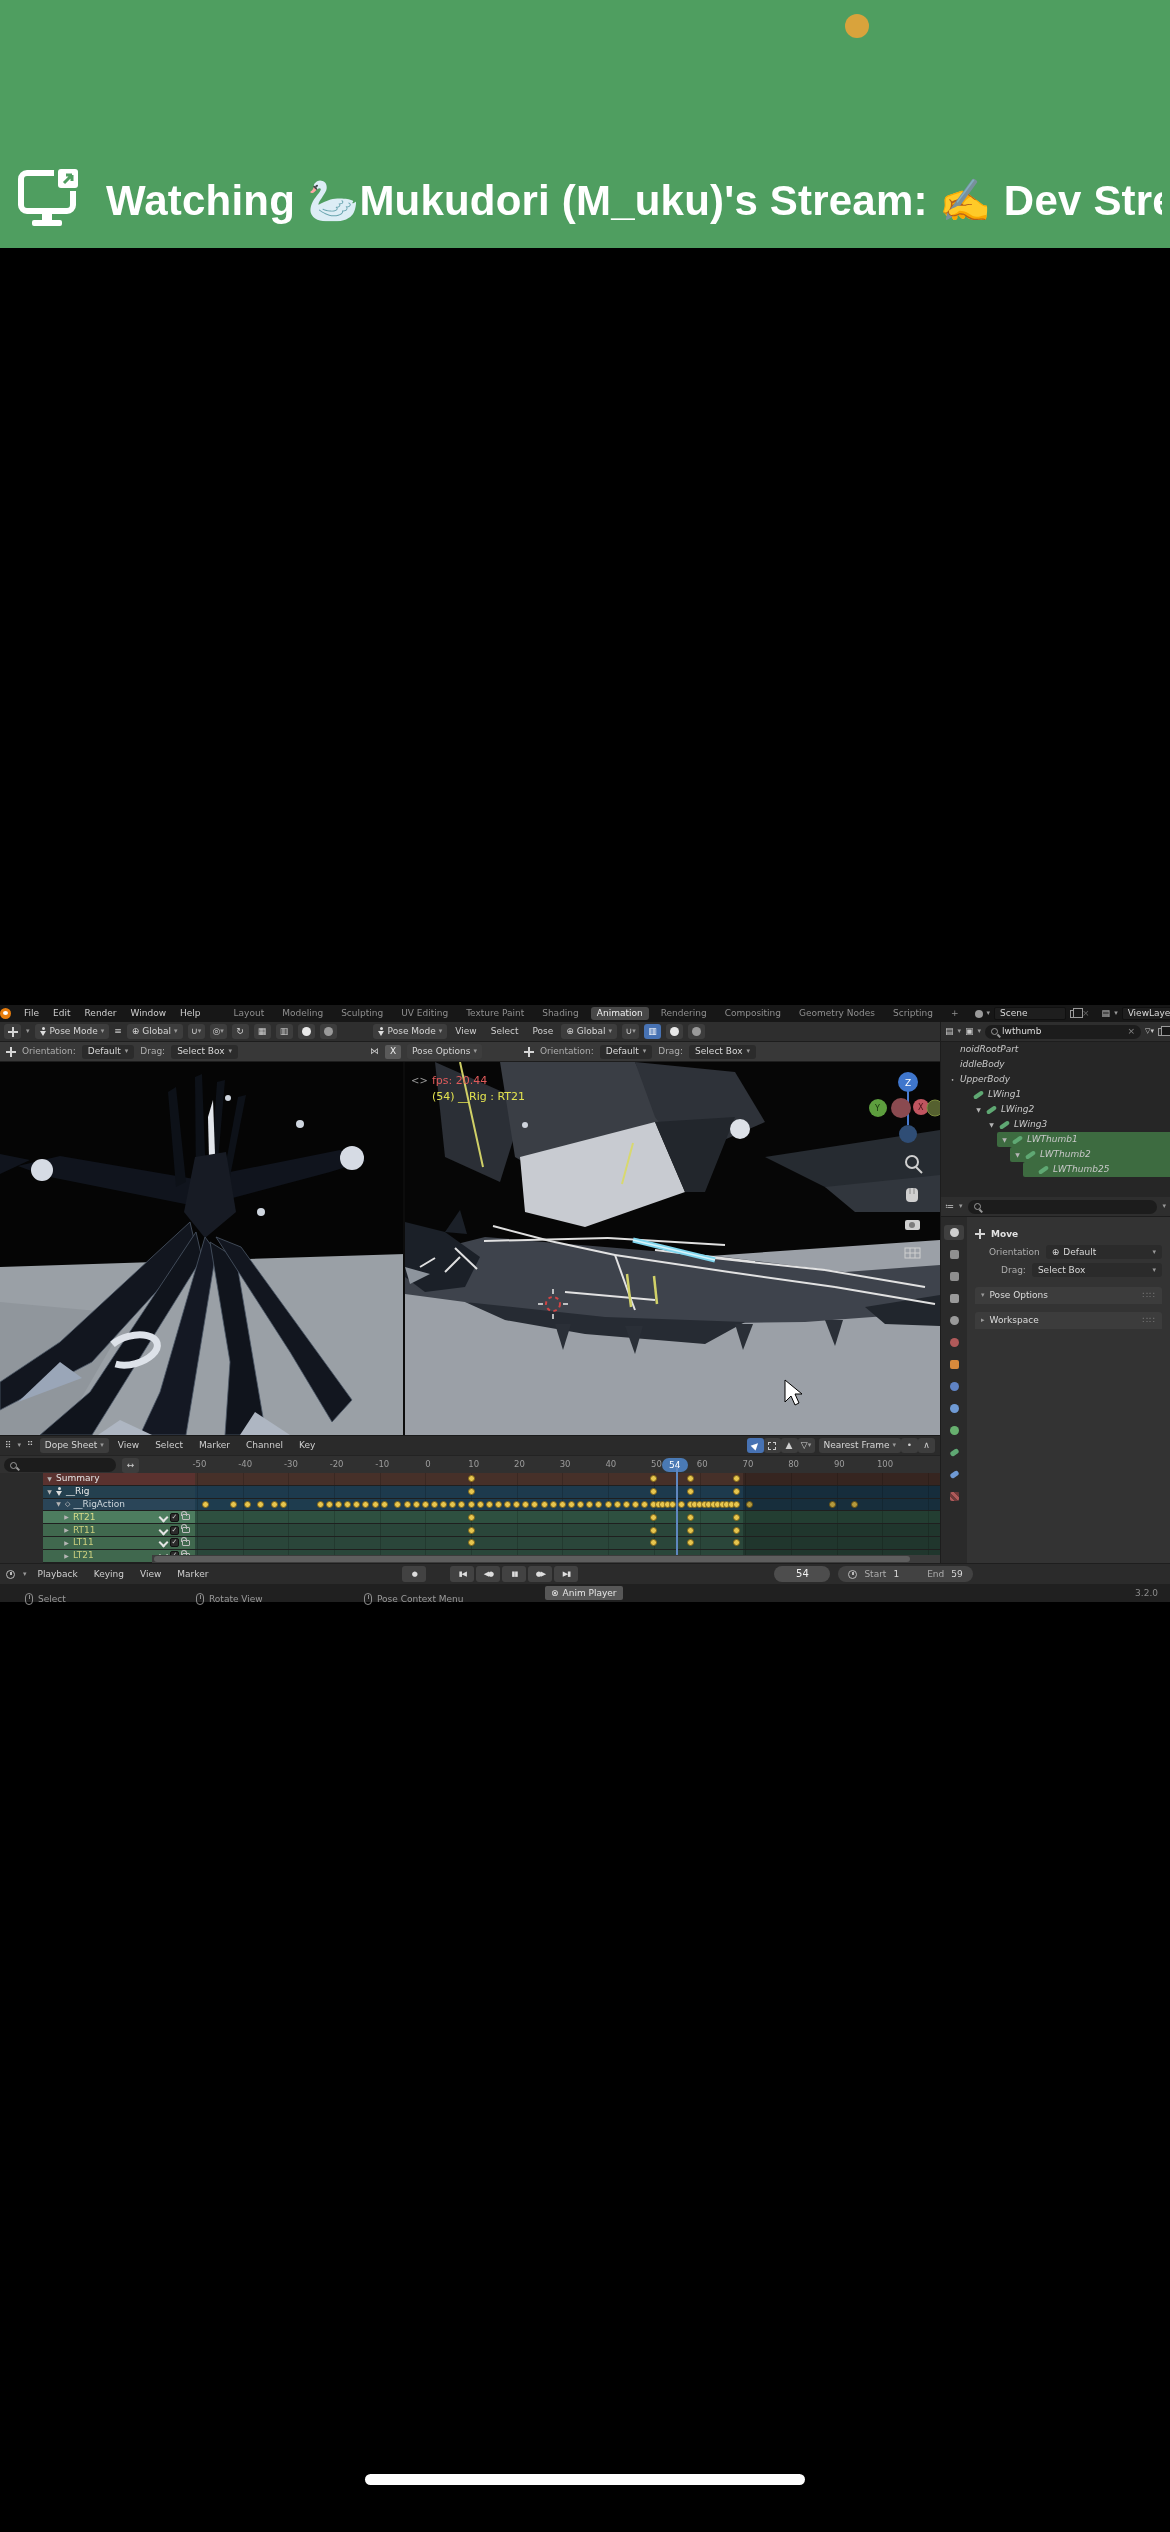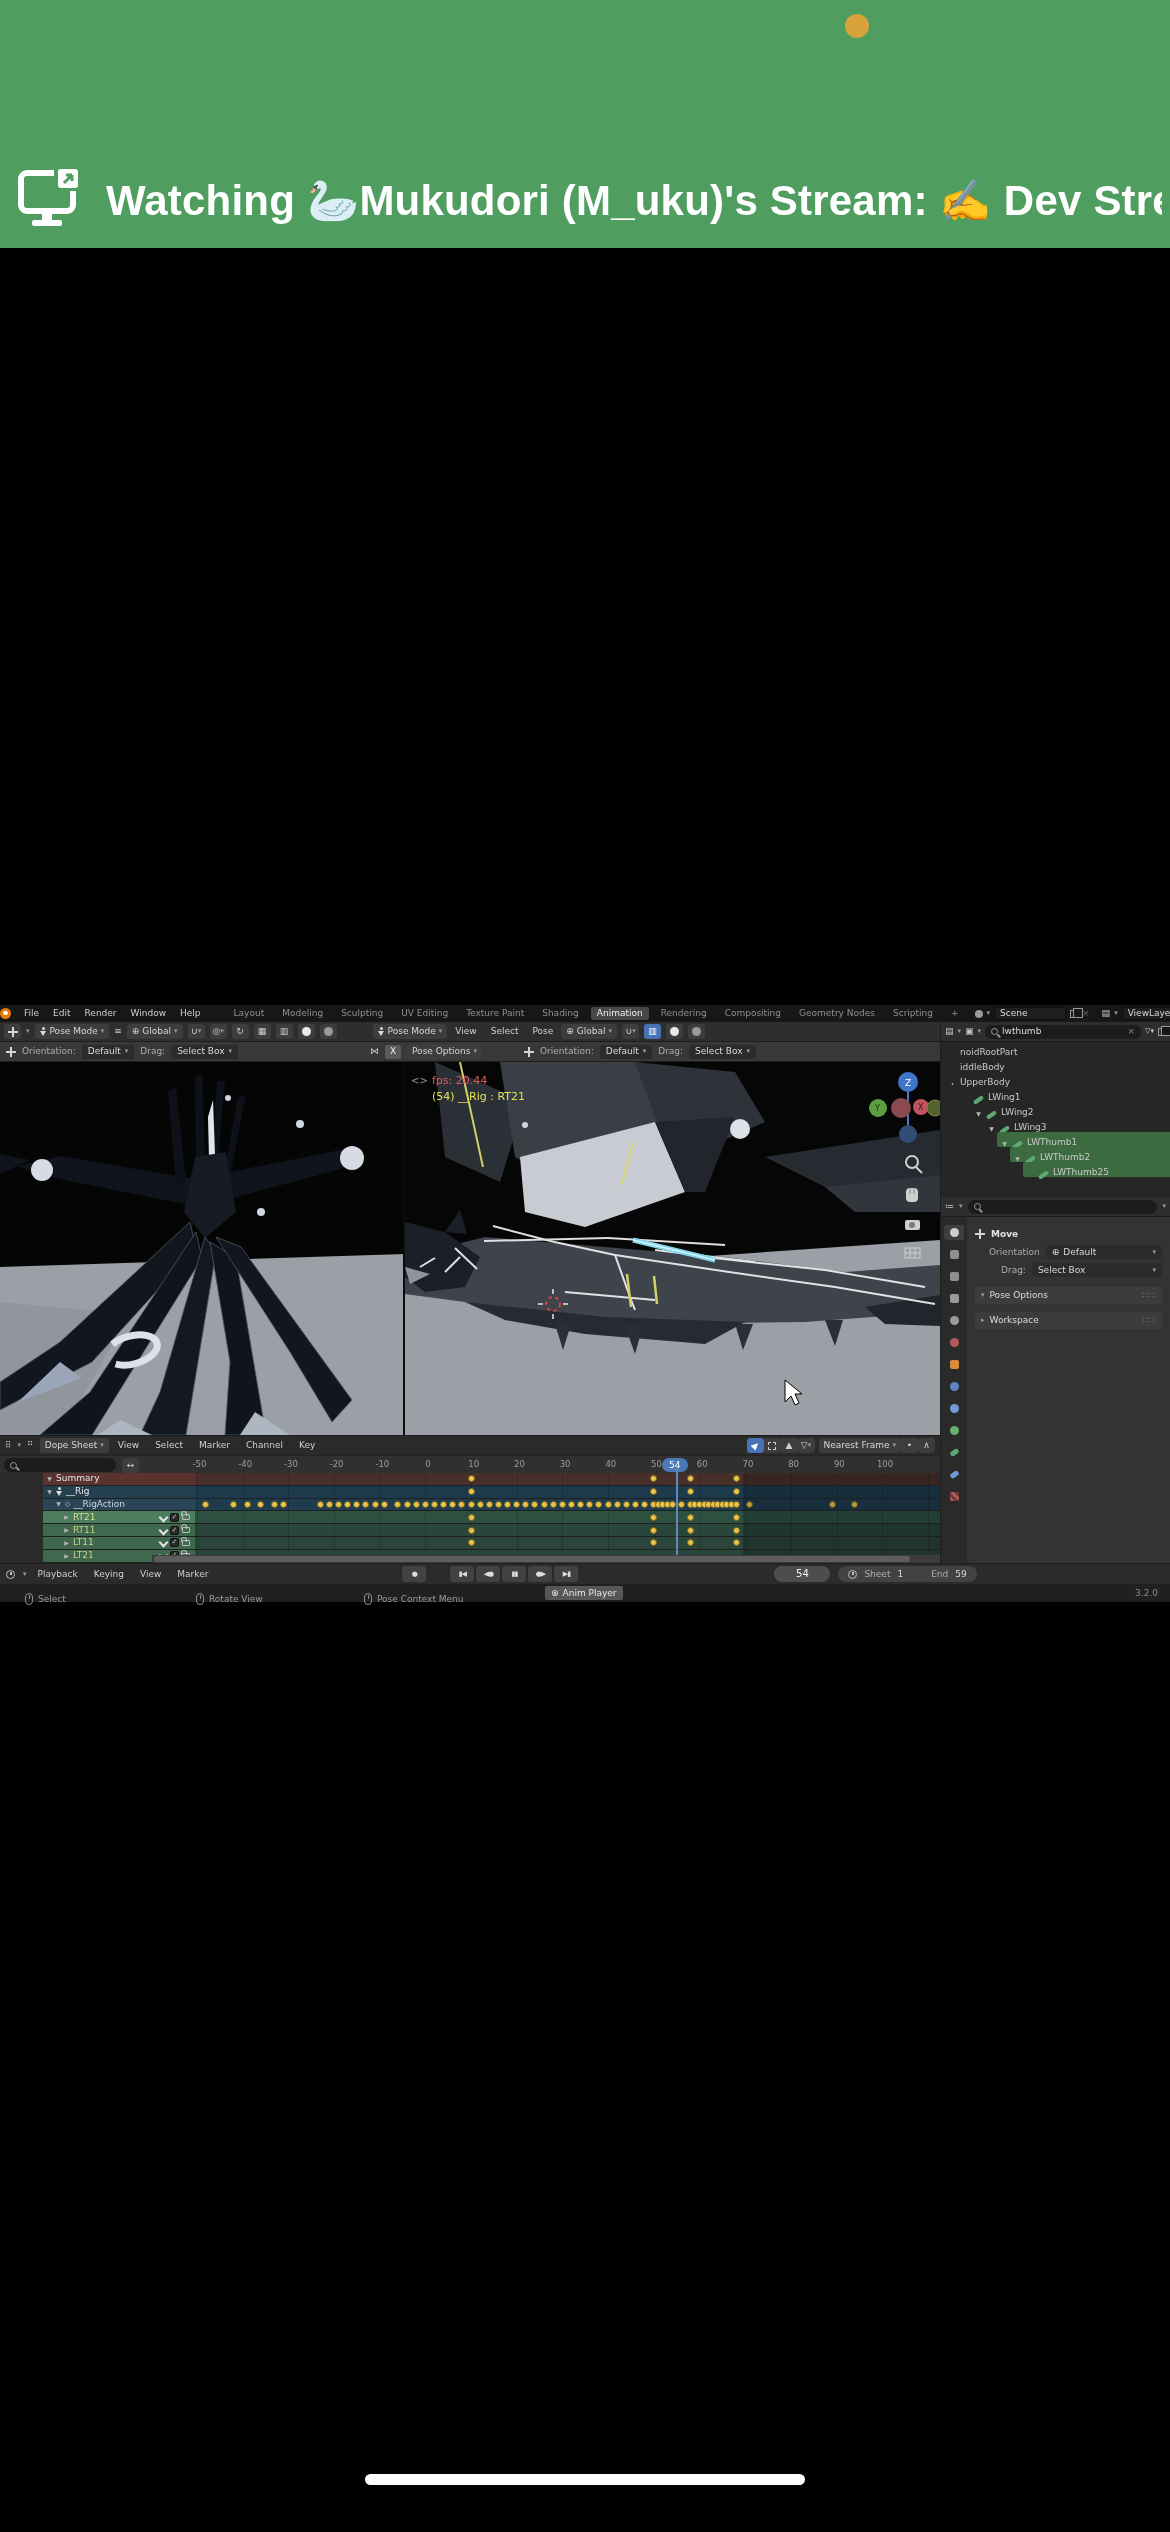--- a/index.html
+++ b/index.html
@@ -53,21 +53,21 @@
   .movecross{width:10px;height:10px;position:relative;}
   .movecross:before{content:'';position:absolute;left:4px;top:0;width:2px;height:10px;background:#d5d5d5;}
   .movecross:after{content:'';position:absolute;left:0;top:4px;width:10px;height:2px;background:#d5d5d5;}
   .mag{width:7px;height:7px;border:1.5px solid #999;border-radius:50%;position:relative;flex:0 0 auto;}
   .mag:after{content:'';position:absolute;width:4px;height:1.5px;background:#999;transform:rotate(45deg);right:-3.5px;bottom:-2px;}
   
   .bl-outl-head{left:940px;top:17px;width:230px;height:20px;background:#2e2e2e;border-bottom:1px solid #1d1d1d;border-left:1px solid #1d1d1d;
                 display:flex;align-items:center;gap:4px;padding:0 4px;}
   .srch{background:#1c1c1c;border-radius:7px;height:14px;display:flex;align-items:center;gap:4px;padding:0 6px;color:#ddd;}
   .bl-outliner{left:940px;top:37px;width:230px;height:155px;background:#262626;border-left:1px solid #1d1d1d;overflow:hidden;}
-  .outl-row{position:relative;height:15px;display:flex;align-items:flex-end;gap:4px;color:#c9c9c9;white-space:nowrap;}
+  .outl-row{position:relative;height:15px;display:flex;align-items:center;gap:4px;color:#c9c9c9;white-space:nowrap;font-style:italic;}
   .outl-row .hl{position:absolute;top:0;bottom:0;right:0;background:#3d6b40;border-radius:2px 0 0 2px;}
   .outl-row>*{position:relative;}
   .tri{color:#b5b5b5;font-size:6px;width:7px;text-align:center;flex:0 0 auto;}
   .bone-ic{width:11px;height:4px;border-radius:2px;background:#5fa873;transform:rotate(-35deg);flex:0 0 auto;}
   
   .bl-props{left:940px;top:192px;width:230px;height:405px;background:#303030;border-left:1px solid #1d1d1d;}
   .props-head{height:20px;background:#2e2e2e;border-bottom:1px solid #1d1d1d;display:flex;align-items:center;gap:5px;padding:0 4px;}
   .prop-tabs{position:absolute;left:0;top:20px;width:26px;bottom:0;background:#2a2a2a;display:flex;flex-direction:column;align-items:center;gap:7px;padding-top:8px;}
   .ptab{width:20px;height:15px;border-radius:3px;display:flex;align-items:center;justify-content:center;}
   .ptab.active{background:#3f3f3f;}
@@ -897,21 +897,21 @@
           <span class="tbtn">▮◀</span>
           <span class="tbtn">◀●</span>
           <span class="tbtn">▮▮</span>
           <span class="tbtn">●▶</span>
           <span class="tbtn">▶▮</span>
         </span>
       <span style="width:180px"></span>
       <span class="framefield">54</span>
       <span class="sepill">
         <span class="clockic"></span>
-        <span class="label">Sheet</span>
+        <span class="label">Start</span>
         <span>1</span>
         <span style="width:14px"></span>
         <span class="label">End</span>
         <span>59</span>
       </span>
     </div>
 
     <div class="abs bl-status">
       <span id="status-hints">
           <span class="hint" style="left: 25px;">

